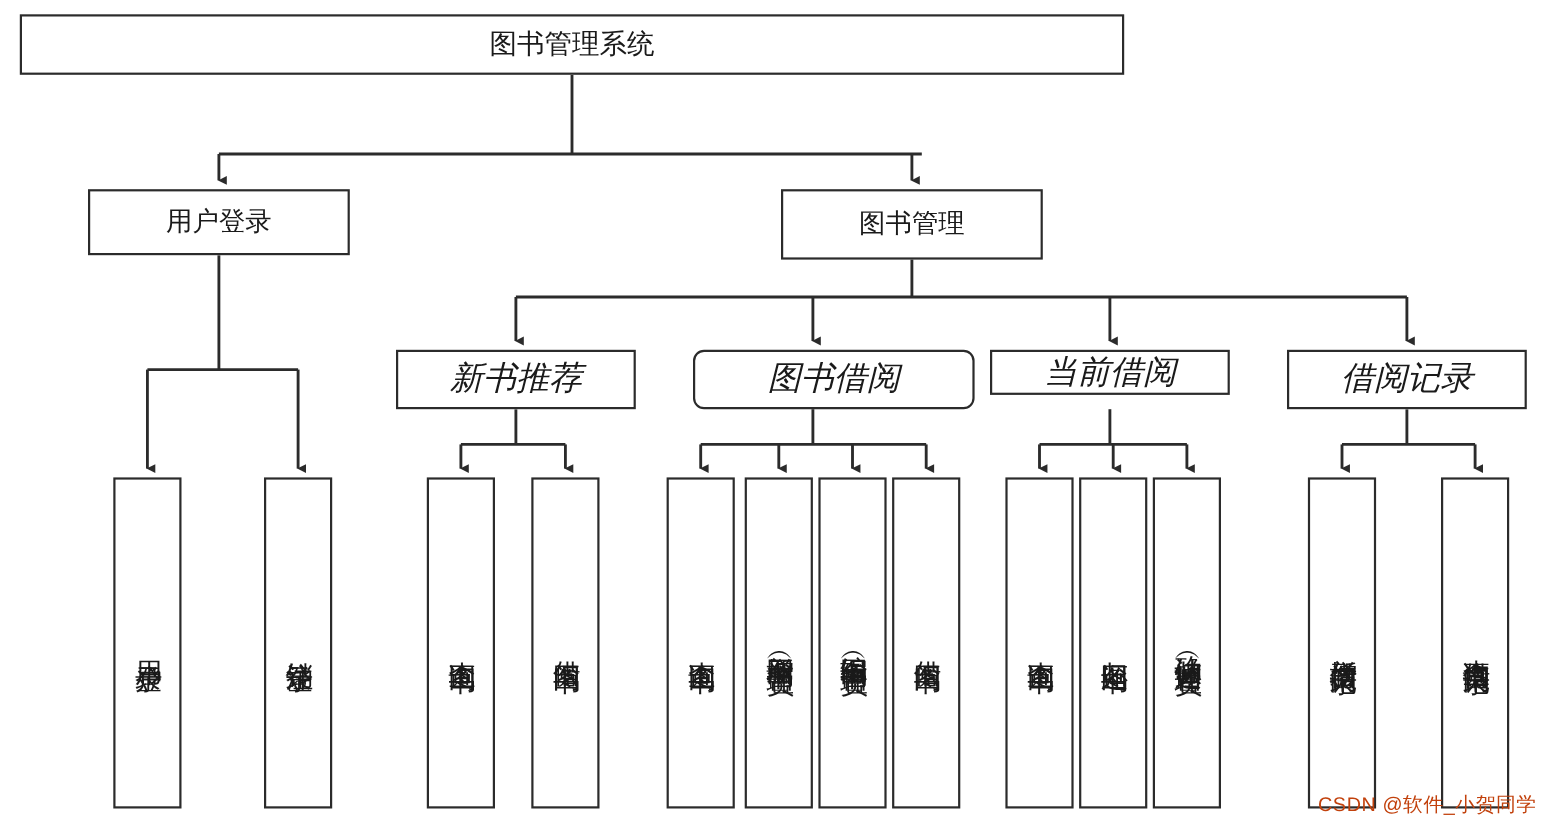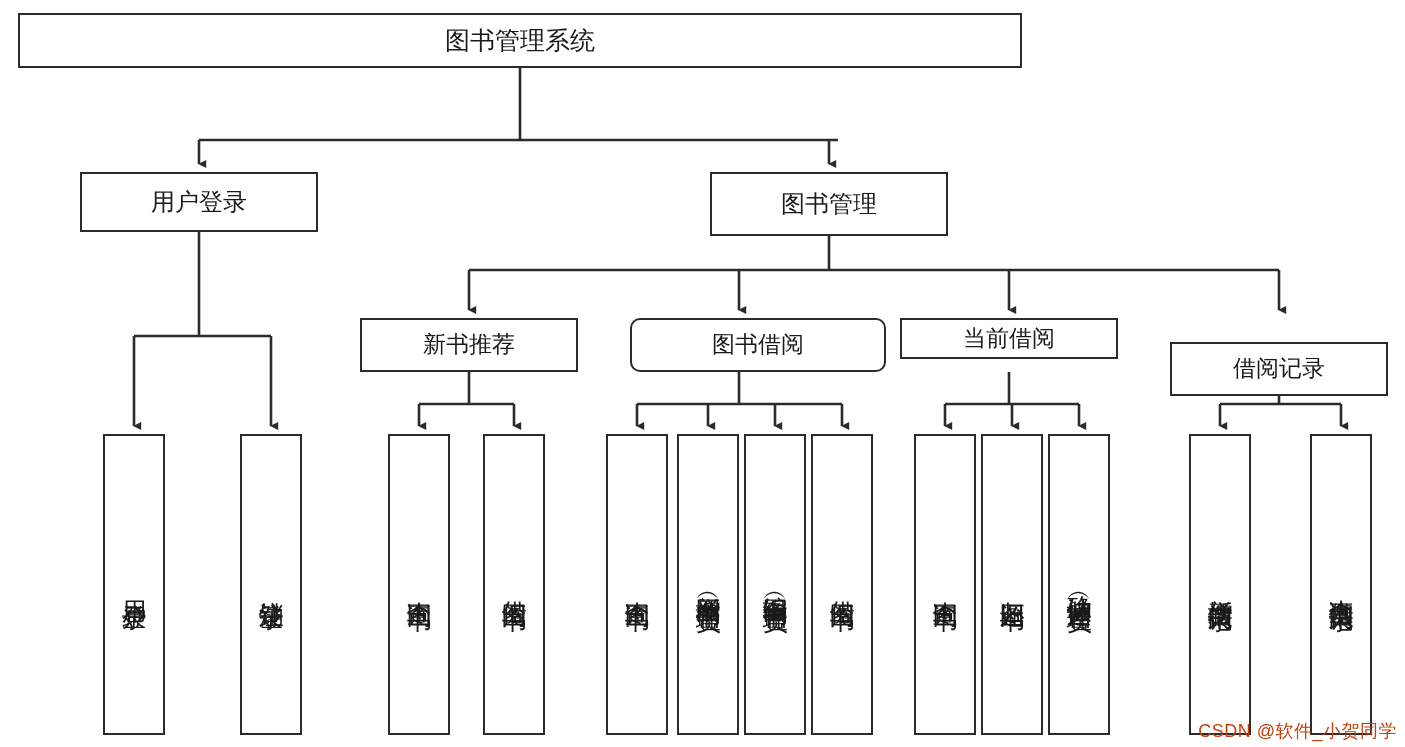--- a/index.html
+++ b/index.html
@@ -37,21 +37,22 @@
     color: #1a1a1a;
     line-height: 1.18;
   }
   .node.root {
     font-size: 25px;
   }
   .node.level1 {
     font-size: 24px;
   }
   .node.level2 {
-    font-size: 23px;
+    font-size: 30px;
+    font-style: italic;
   }
   .node.leaf {
     font-size: 25px;
     writing-mode: vertical-rl;
     text-orientation: upright;
     letter-spacing: 2px;
     padding: 4px 0;
   }
   .node .label {
     display: block;
@@ -153,21 +154,21 @@
 
   <div class="node level2" style="left:360px; top:318px; width:218px; height:54px;">
     <span class="label">新书推荐</span>
   </div>
   <div class="node level2" style="left:630px; top:318px; width:256px; height:54px;border-radius:10px;">
     <span class="label">图书借阅</span>
   </div>
   <div class="node level2" style="left:900px; top:318px; width:218px; height:41px;">
     <span class="label">当前借阅</span>
   </div>
-  <div class="node level2" style="left:1170px; top:318px; width:218px; height:54px;margin-top:24px;">
+  <div class="node level2" style="left:1170px; top:318px; width:218px; height:54px;">
     <span class="label">借阅记录</span>
   </div>
 
   <div class="node leaf" style="left:103px; top:434px; width:62px; height:301px;">
     <span class="label">用户登录</span>
   </div>
   <div class="node leaf" style="left:240px; top:434px; width:62px; height:301px;">
     <span class="label">注销登录</span>
   </div>
 

